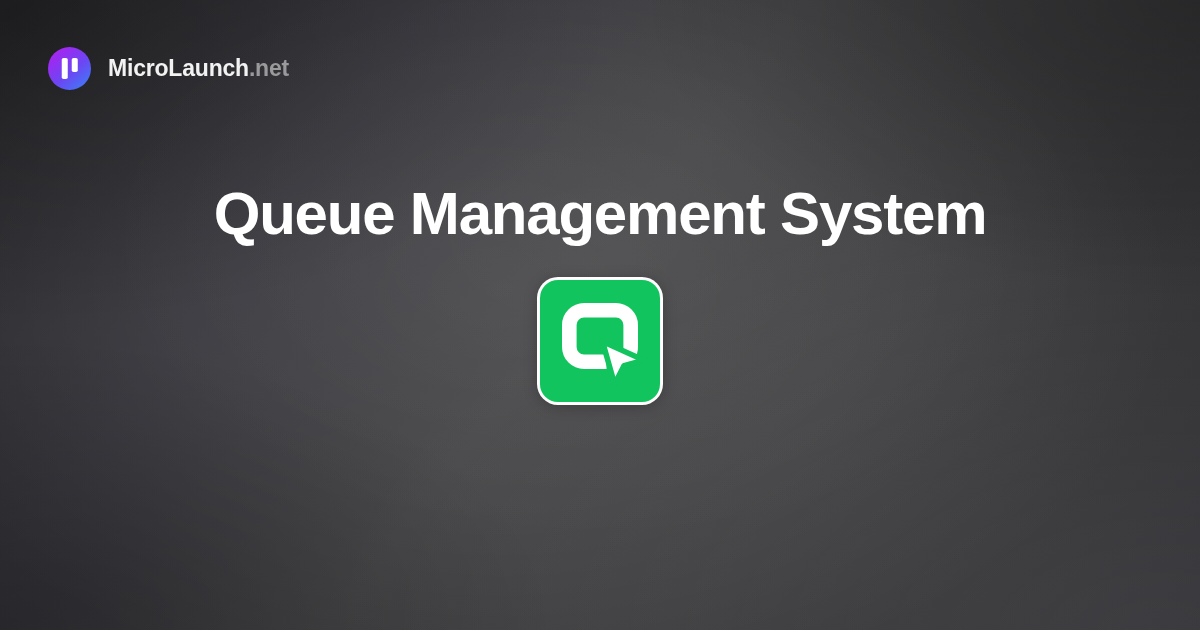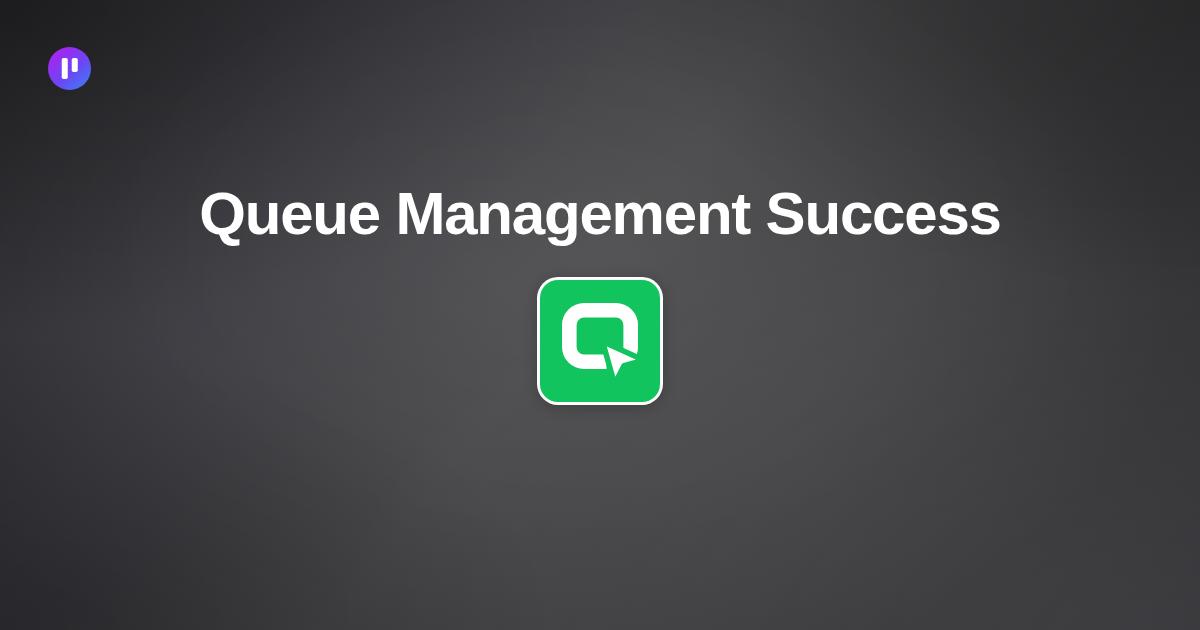--- a/index.html
+++ b/index.html
@@ -143,25 +143,28 @@
 
 <div class="og-card">
 
   <div class="brand">
     <div class="brand-mark">
       <div class="bars">
         <span class="bar-l"></span>
         <span class="bar-r"></span>
       </div>
     </div>
+    <div class="brand-name">
+      <span class="primary">MicroLaunch</span><span class="tld">.net</span>
+    </div>
   </div>
 
   <div class="center-stack">
 
-    <h1 class="product-title">Queue Management Success</h1>
+    <h1 class="product-title">Queue Management System</h1>
 
     <div class="app-icon-wrap">
       <div class="app-icon">
         <svg viewBox="0 0 120 120" xmlns="http://www.w3.org/2000/svg" aria-hidden="true">
 
           <path d="M44 22 H76 A22 22 0 0 1 98 44 V66
                    A22 22 0 0 1 84 86.6
                    L72.5 75.2
                    A8.6 8.6 0 0 0 83.4 66.6
                    V44 A7.4 7.4 0 0 0 76 36.6

